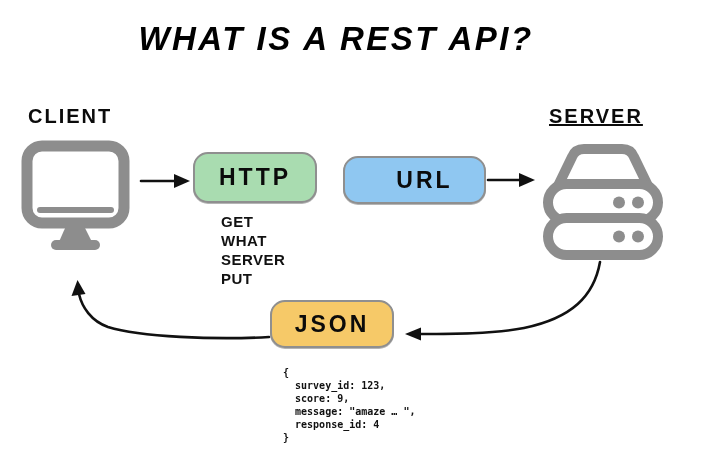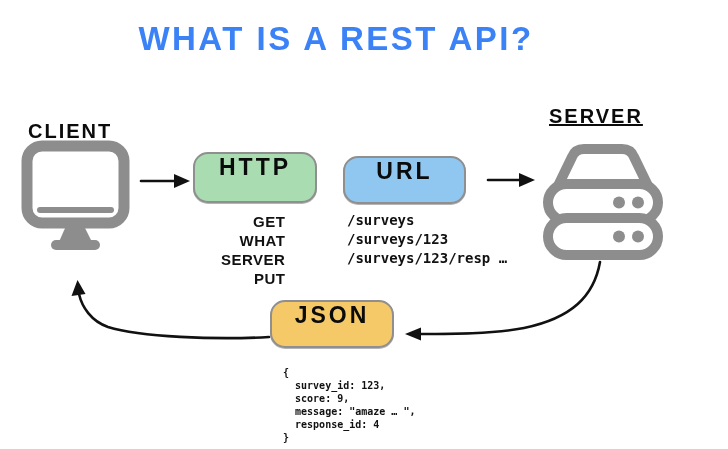--- a/index.html
+++ b/index.html
@@ -12,42 +12,43 @@
     color:#111;
   }
   .abs{position:absolute;}
   
   .title{
     left:336px;top:20px;
     transform:translateX(-50%);
     font-size:33px;font-weight:bold;
     letter-spacing:2.5px;
     white-space:nowrap;
-    color:#3b82f6;
+    color:#000000;
+    font-style:italic;
   }
   
   .node-label{
     font-size:20px;font-weight:bold;letter-spacing:2px;color:#0b0b0b;
   }
-  .client-label{left:28px;top:105px;margin-top:15px;}
+  .client-label{left:28px;top:105px;}
   .server-label{left:549px;top:105px;text-decoration:underline;}
   
   .badge{
-    display:flex;align-items:flex-start;justify-content:center;
+    display:flex;align-items:center;justify-content:center;
     border:2px solid #8f8f8f;
     border-radius:15px;
     font-size:23px;font-weight:bold;letter-spacing:3px;
     color:#0b0b0b;
     box-shadow:0 1px 0 rgba(90,90,90,.45);
   }
   .badge-http{left:193px;top:152px;width:120px;height:47px;background:#a9dcb0;}
-  .badge-url {left:343px;top:156px;width:119px;height:44px;background:#8fc7f1;}
+  .badge-url {left:343px;top:156px;width:119px;height:44px;background:#8fc7f1;padding-left:20px;}
   .badge-json{left:270px;top:300px;width:120px;height:44px;background:#f6c968;}
   
-  .methods{left:221px;top:212px;font-size:15px;font-weight:bold;line-height:19px;letter-spacing:.5px;text-align:right;}
+  .methods{left:221px;top:212px;font-size:15px;font-weight:bold;line-height:19px;letter-spacing:.5px;}
   .paths{left:347px;top:211px;font-family:"DejaVu Sans Mono",monospace;font-size:14px;font-weight:bold;line-height:19px;}
   .snippet{
     left:283px;top:366px;
     font-family:"DejaVu Sans Mono",monospace;
     font-size:10px;font-weight:bold;line-height:13px;
     white-space:pre;
   }
   .arrow-layer{left:0;top:0;pointer-events:none;}
   .icon-svg{display:block;}
 </style>
@@ -98,25 +99,20 @@
   <div class="abs methods">
     <div>GET</div>
     <div>WHAT</div>
     <div>SERVER</div>
     <div>PUT</div>
   </div>
 
   <div class="abs badge badge-url">
     <span>URL</span>
   </div>
-  <div class="abs paths">
-    <div>/surveys</div>
-    <div>/surveys/123</div>
-    <div>/surveys/123/resp …</div>
-  </div>
 
   <div class="abs badge badge-json">
     <span>JSON</span>
   </div>
   <div class="abs snippet">{
   survey_id: 123,
   score: 9,
   message: "amaze … ",
   response_id: 4
 }</div>

